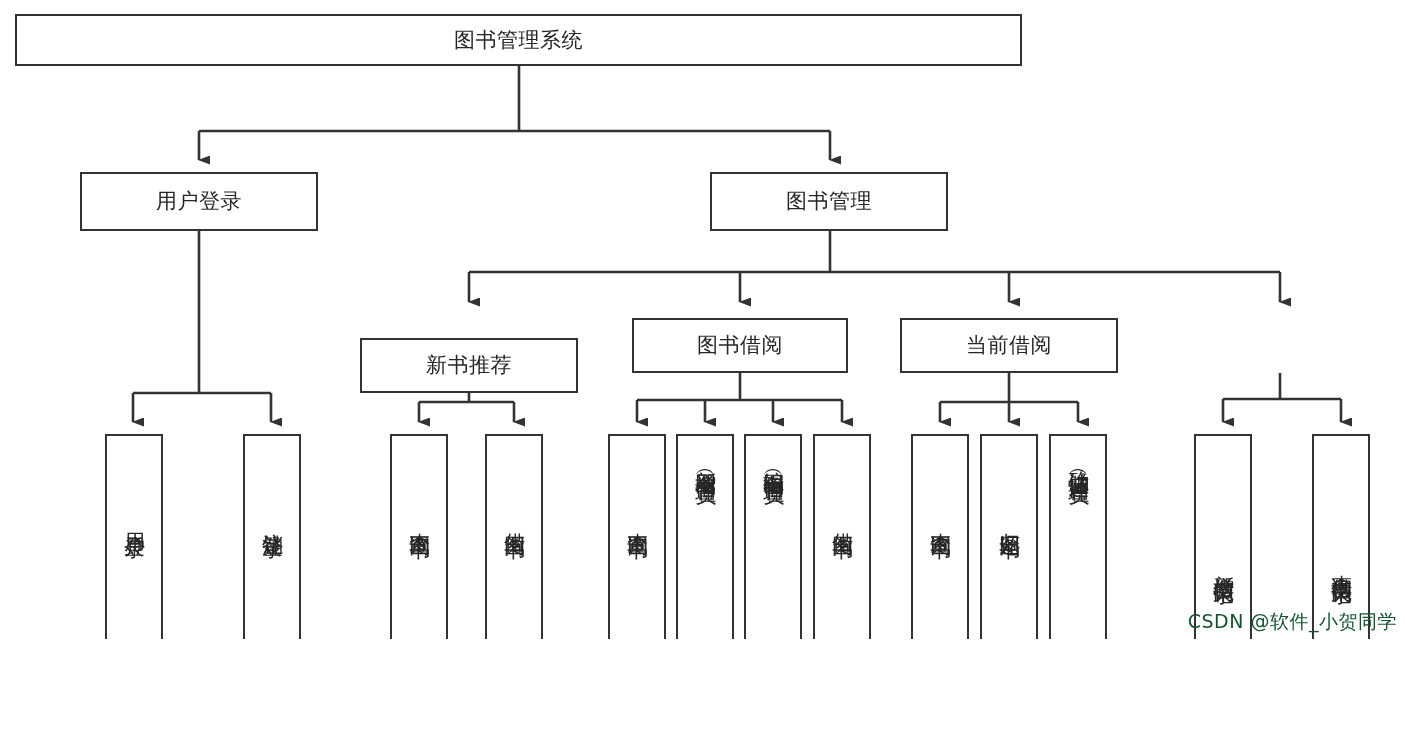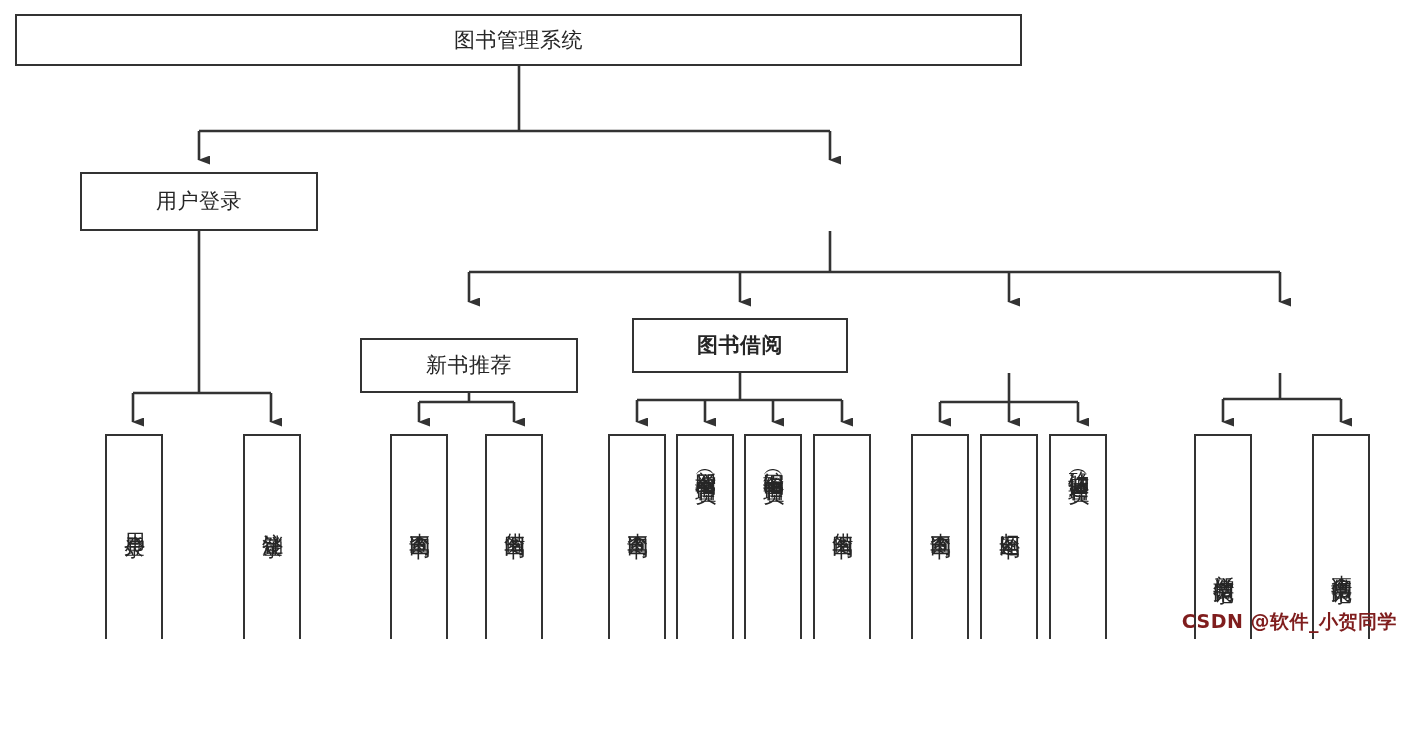--- a/index.html
+++ b/index.html
@@ -55,25 +55,24 @@
     position: absolute;
     left: 0; top: 0;
     width: 1405px;
     height: 747px;
     pointer-events: none;
   }
   .watermark {
     position: absolute;
     right: 8px;
     bottom: 4px;
-    color: #7f1d1d;
+    color: #14532d;
     font-size: 19px;
     letter-spacing: 0.5px;
     white-space: nowrap;
-    font-weight: bold;
   }
 </style>
 </head>
 <body>
 
 <div id="canvas">
 
   <svg id="wires" viewBox="0 0 1405 747">
     <defs>
       <marker id="arrow" markerWidth="9" markerHeight="12" refX="4.5" refY="11" orient="auto" markerUnits="userSpaceOnUse">
@@ -124,26 +123,32 @@
     </g>
   </svg>
 
   <div class="node" style="left:15px; top:14px; width:1007px; height:52px;">
     <span class="node-label">图书管理系统</span>
   </div>
 
   <div class="node" style="left:80px; top:172px; width:238px; height:59px;">
     <span class="node-label">用户登录</span>
   </div>
+  <div class="node" style="left:710px; top:172px; width:238px; height:59px;">
+    <span class="node-label">图书管理</span>
+  </div>
 
   <div class="node" style="left:360px; top:318px; width:218px; height:55px;margin-top:20px;">
     <span class="node-label">新书推荐</span>
   </div>
-  <div class="node" style="left:632px; top:318px; width:216px; height:55px;font-weight:bold;">
+  <div class="node" style="left:632px; top:318px; width:216px; height:55px;">
     <span class="node-label">图书借阅</span>
+  </div>
+  <div class="node" style="left:900px; top:318px; width:218px; height:55px;">
+    <span class="node-label">当前借阅</span>
   </div>
 
   <div class="node leaf leaf-mid" style="left:105px; top:434px; width:58px; height:298px;">
     <span class="node-label">用户登录</span>
   </div>
   <div class="node leaf leaf-mid" style="left:243px; top:434px; width:58px; height:298px;">
     <span class="node-label">注销登录</span>
   </div>
 
   <div class="node leaf leaf-mid" style="left:390px; top:434px; width:58px; height:298px;">

